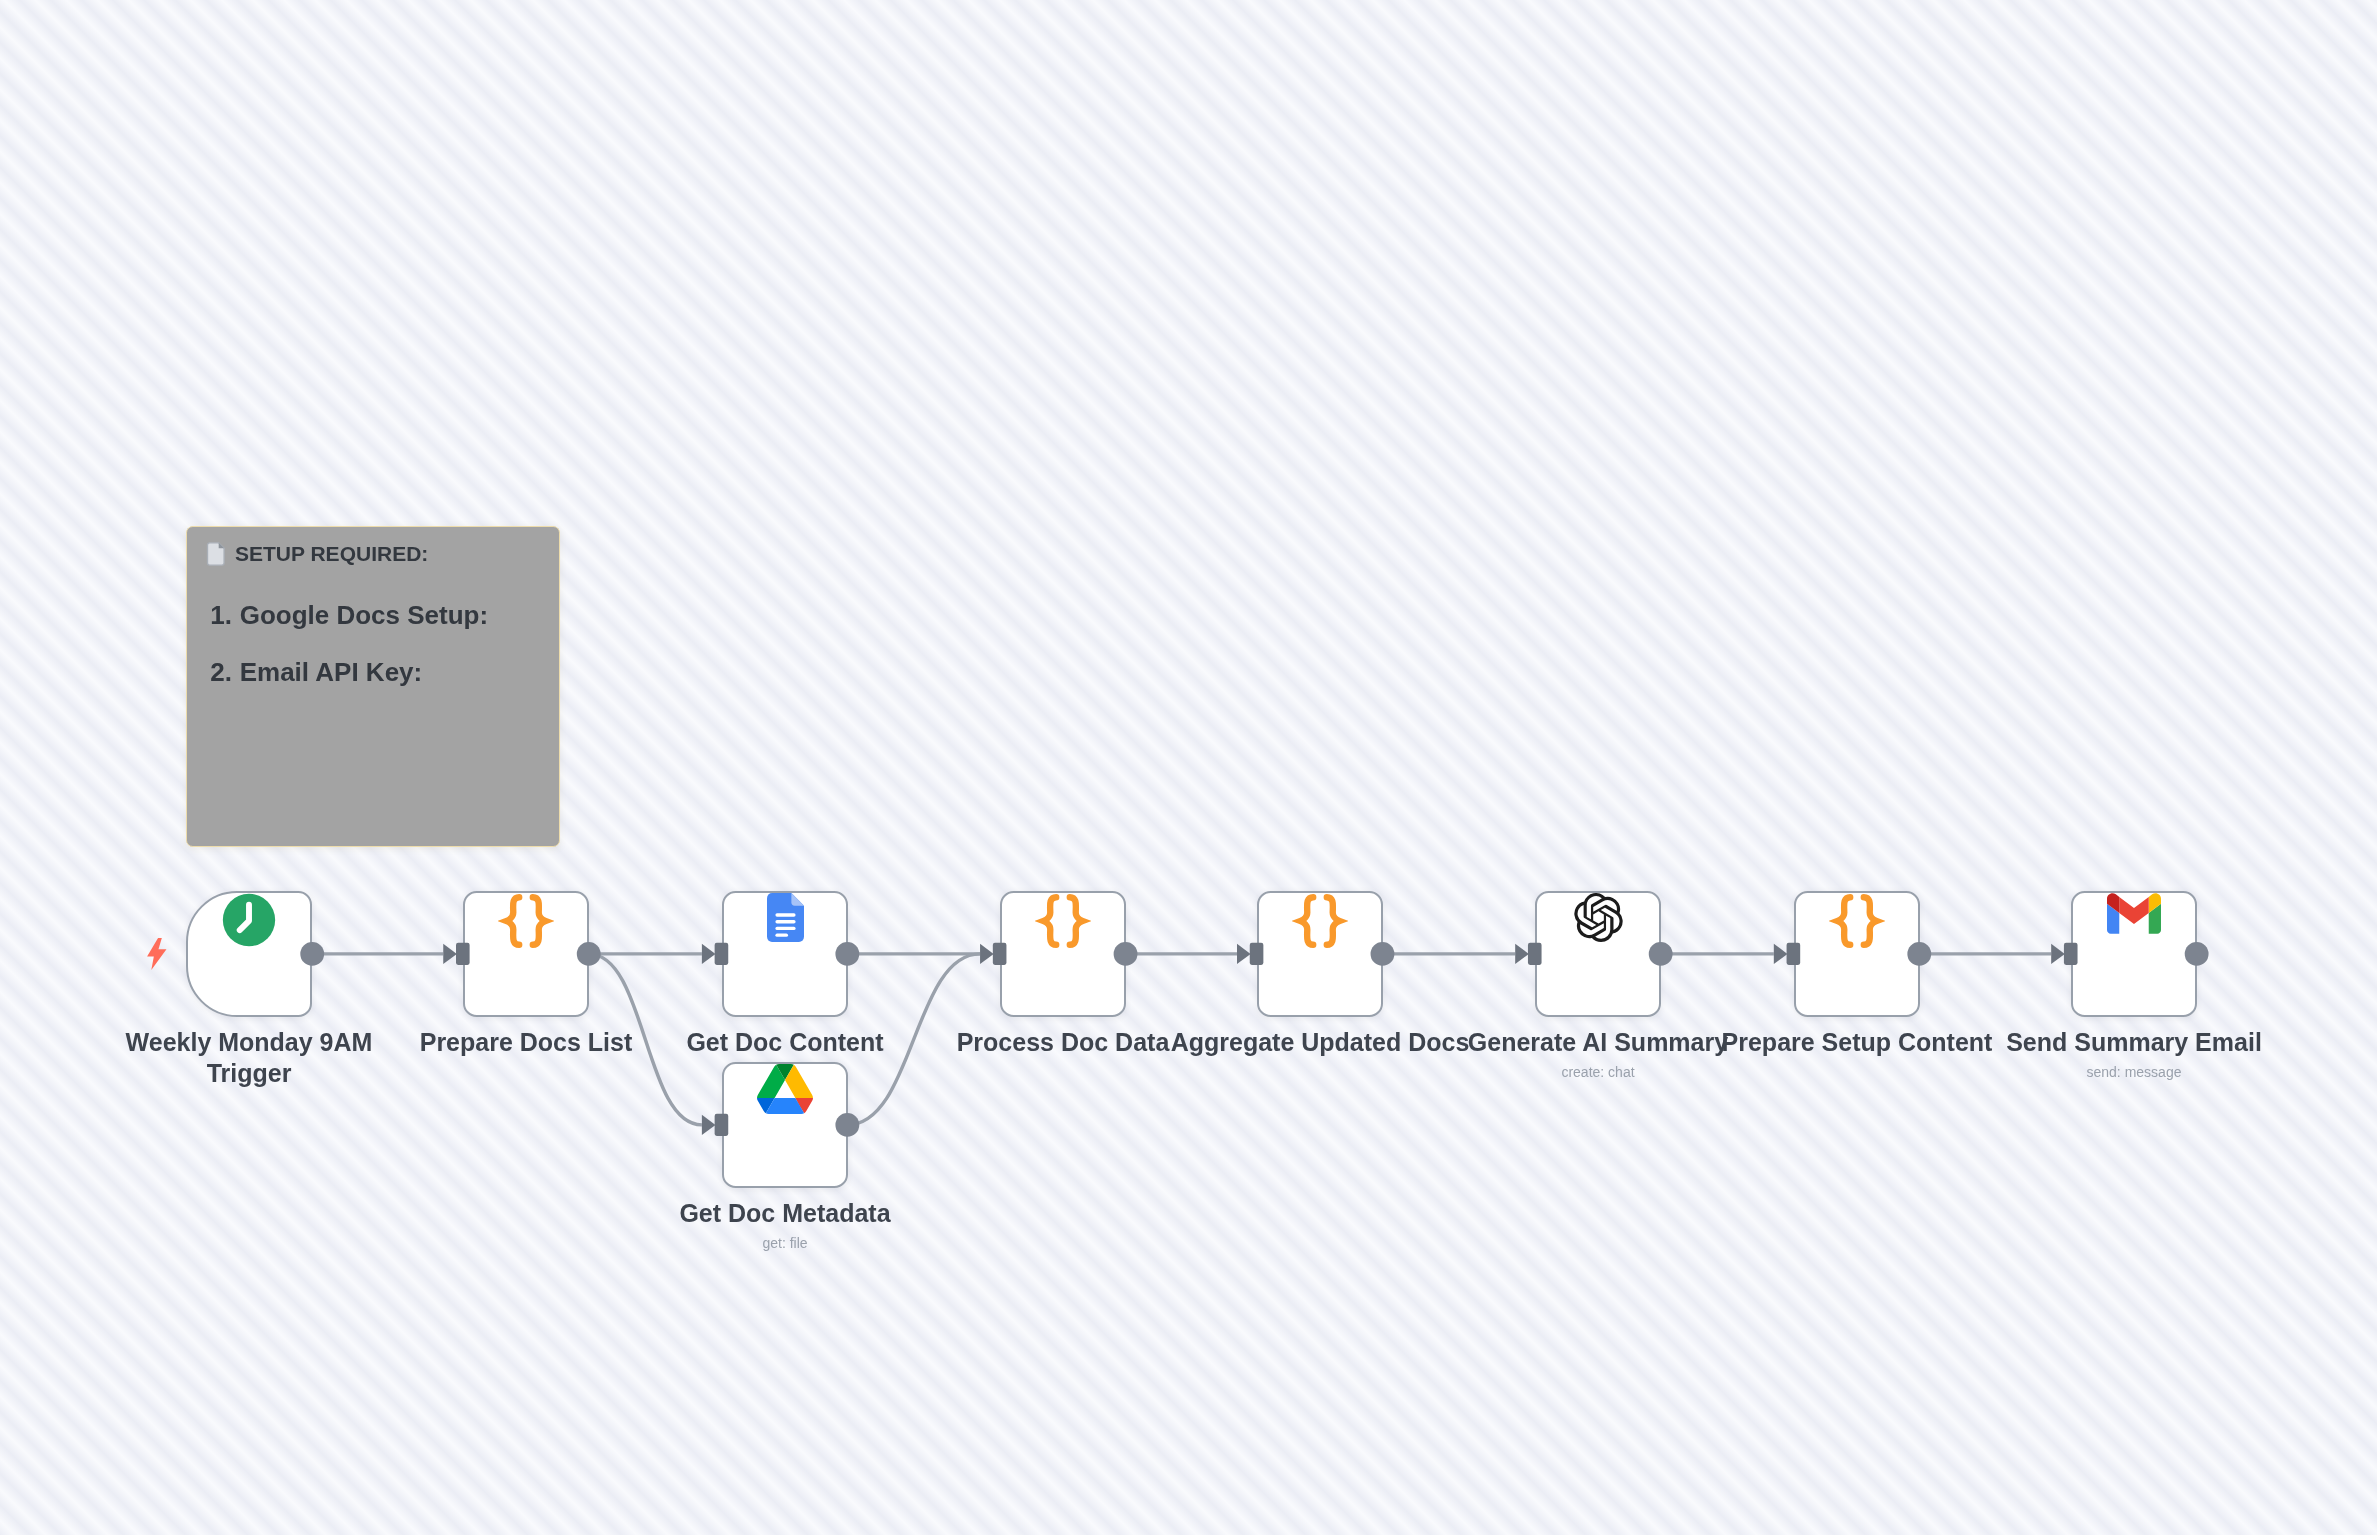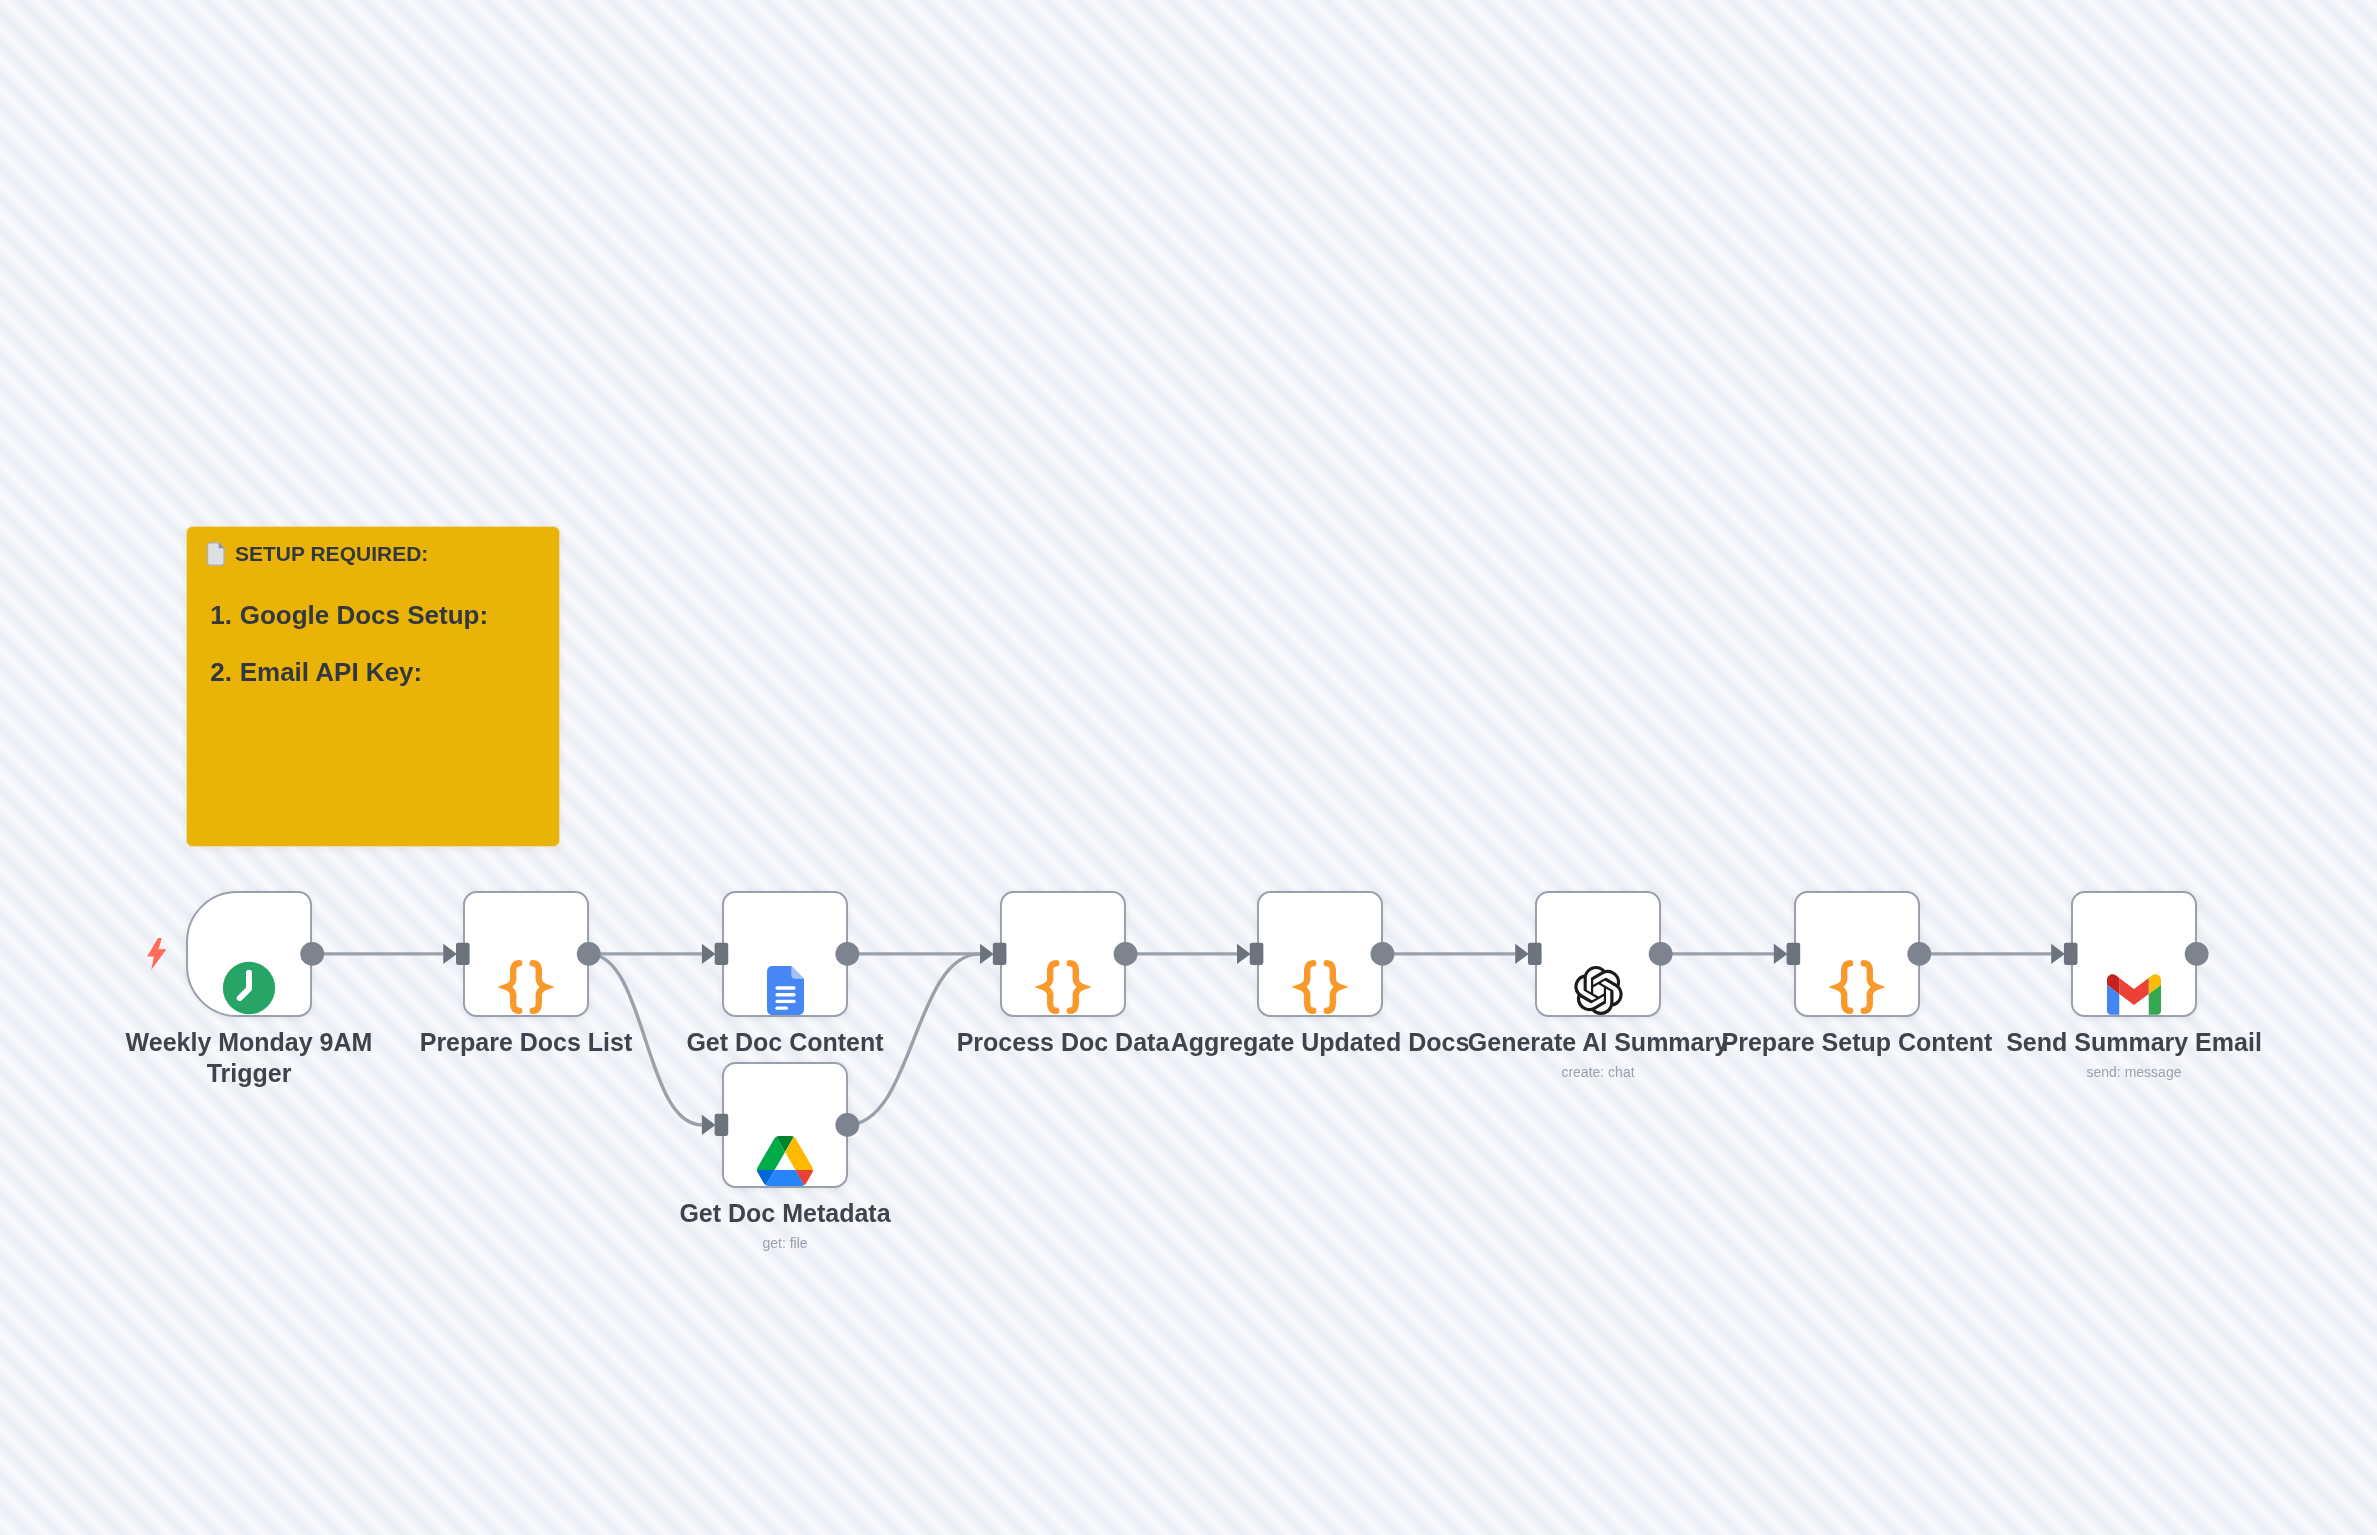--- a/index.html
+++ b/index.html
@@ -6,36 +6,36 @@
   body {
     width:2377px; height:1536px; overflow:hidden; position:relative;
     background: repeating-linear-gradient(45deg, #ebedf5 0px, #f9fafd 11px, #ebedf5 22px);
     font-family:"Liberation Sans", sans-serif;
   }
   #wires, #endpoints { position:absolute; left:0; top:0; z-index:1; }
   #endpoints { z-index:3; pointer-events:none; }
   .node {
     position:absolute; width:126px; height:126px; box-sizing:border-box;
     background:#ffffff; border:2.1px solid #98a0ab; border-radius:13.6px;
-    display:flex; align-items:flex-end; justify-content:center; z-index:2;
+    display:flex; align-items:flex-start; justify-content:center; z-index:2;
     box-shadow:0 1.7px 6px rgba(60,68,82,.08);
   }
   .node.trigger { border-radius:51px 13.6px 13.6px 51px; }
   .nlabel {
     position:absolute; top:134px; left:50%; transform:translateX(-50%);
     width:391px; text-align:center; font-size:25px; font-weight:700;
     color:#3e444e; line-height:1.22;
   }
   .nlabel.narrow { width:264px; }
   .nsub { margin-top:6px; font-size:14px; font-weight:400; color:#9aa1ac; }
   .bolt { position:absolute; left:147px; top:938px; z-index:2; }
   
   .note {
     position:absolute; left:186px; top:526px; width:374px; height:321px;
-    box-sizing:border-box; background:#eab308; border:1.3px solid #eddcab;
+    box-sizing:border-box; background:#a3a3a3; border:1.3px solid #eddcab;
     border-radius:6.8px; padding:15.3px 19px; overflow:hidden; z-index:4;
     color:#41474f; font-size:19.6px; box-shadow:0 1.7px 7.7px rgba(150,125,60,.10);
   }
   .ntitle { display:flex; align-items:center; gap:9.4px; font-weight:700; font-size:21px; color:#33383f; }
   .nsec  { margin-top:34px; }
   .nsec.sec2 { margin-top:26px; }
   .nhead { padding-left:4.3px; font-size:26px; color:#33383f; font-weight:700; }
   .nhead .num { margin-right:7.7px; }
   ul.nbul { list-style:none; margin:10.2px 0 0 0; padding:0 0 0 39px; }
   ul.nbul li { position:relative; padding-left:23px; margin-bottom:6.8px; line-height:1.25; color:#4a5058; }

